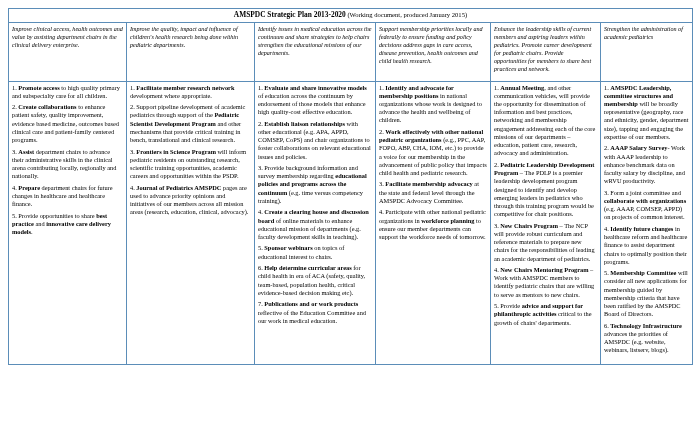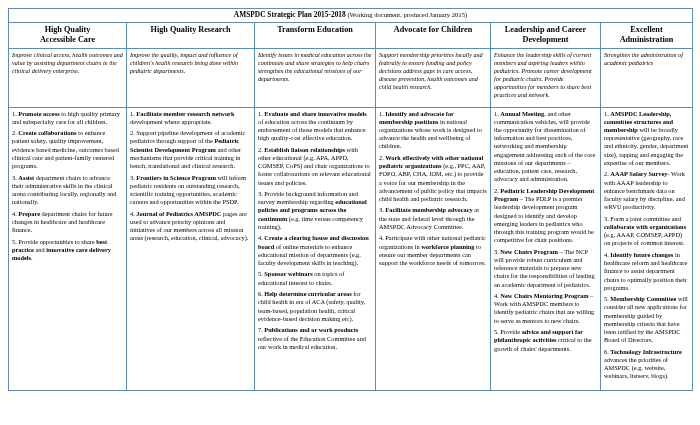--- a/index.html
+++ b/index.html
@@ -87,31 +87,23 @@
       <col class="c1">
         <col class="c2">
         <col class="c3">
         <col class="c4">
         <col class="c5">
         <col class="c6">
     </colgroup>
     <tbody>
       <tr>
         <td class="title-cell" colspan="6">
-          <span>AMSPDC Strategic Plan 2015-2018</span><span class="sub"> (Working document, produced January 2015)</span>
+          <span>AMSPDC Strategic Plan 2013-2020</span><span class="sub"> (Working document, produced January 2015)</span>
         </td>
       </tr>
-      <tr id="header-row">
-          <td class="head-cell">High Quality<br>Accessible Care</td>
-          <td class="head-cell">High Quality Research</td>
-          <td class="head-cell">Transform Education</td>
-          <td class="head-cell">Advocate for Children</td>
-          <td class="head-cell">Leadership and Career Development</td>
-          <td class="head-cell">Excellent Administration</td>
-        </tr>
       <tr id="vision-row">
           <td class="vision-cell">Improve clinical access, health outcomes and value by assisting department chairs in the clinical delivery enterprise.</td>
           <td class="vision-cell">Improve the quality, impact and influence of children's health research being done within pediatric departments.</td>
           <td class="vision-cell">Identify issues in medical education across the continuum and share strategies to help chairs strengthen the educational missions of our departments.</td>
           <td class="vision-cell">Support membership priorities locally and federally to ensure funding and policy decisions address gaps in care access, disease prevention, health outcomes and child health research.</td>
           <td class="vision-cell">Enhance the leadership skills of current members and aspiring leaders within pediatrics. Promote career development for pediatric chairs. Provide opportunities for members to share best practices and network.</td>
           <td class="vision-cell">Strengthen the administration of academic pediatrics</td>
         </tr>
       <tr id="body-row">
           <td class="body-cell">

